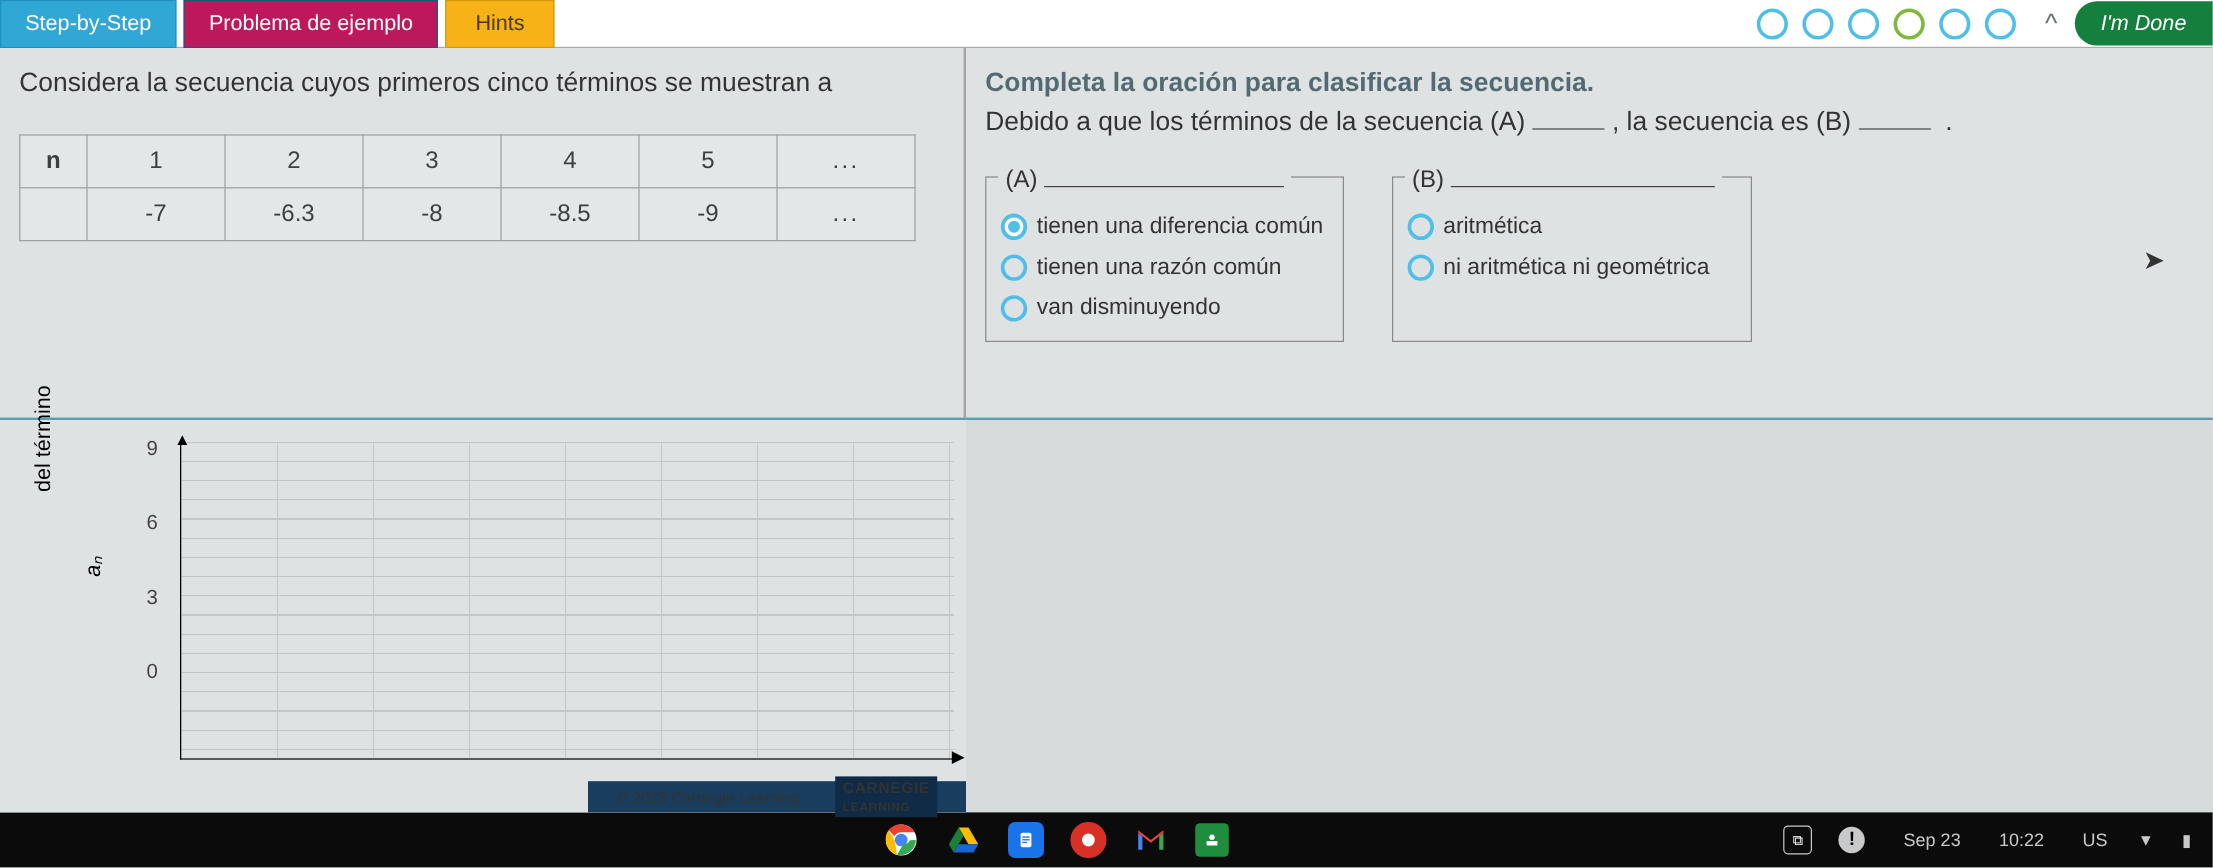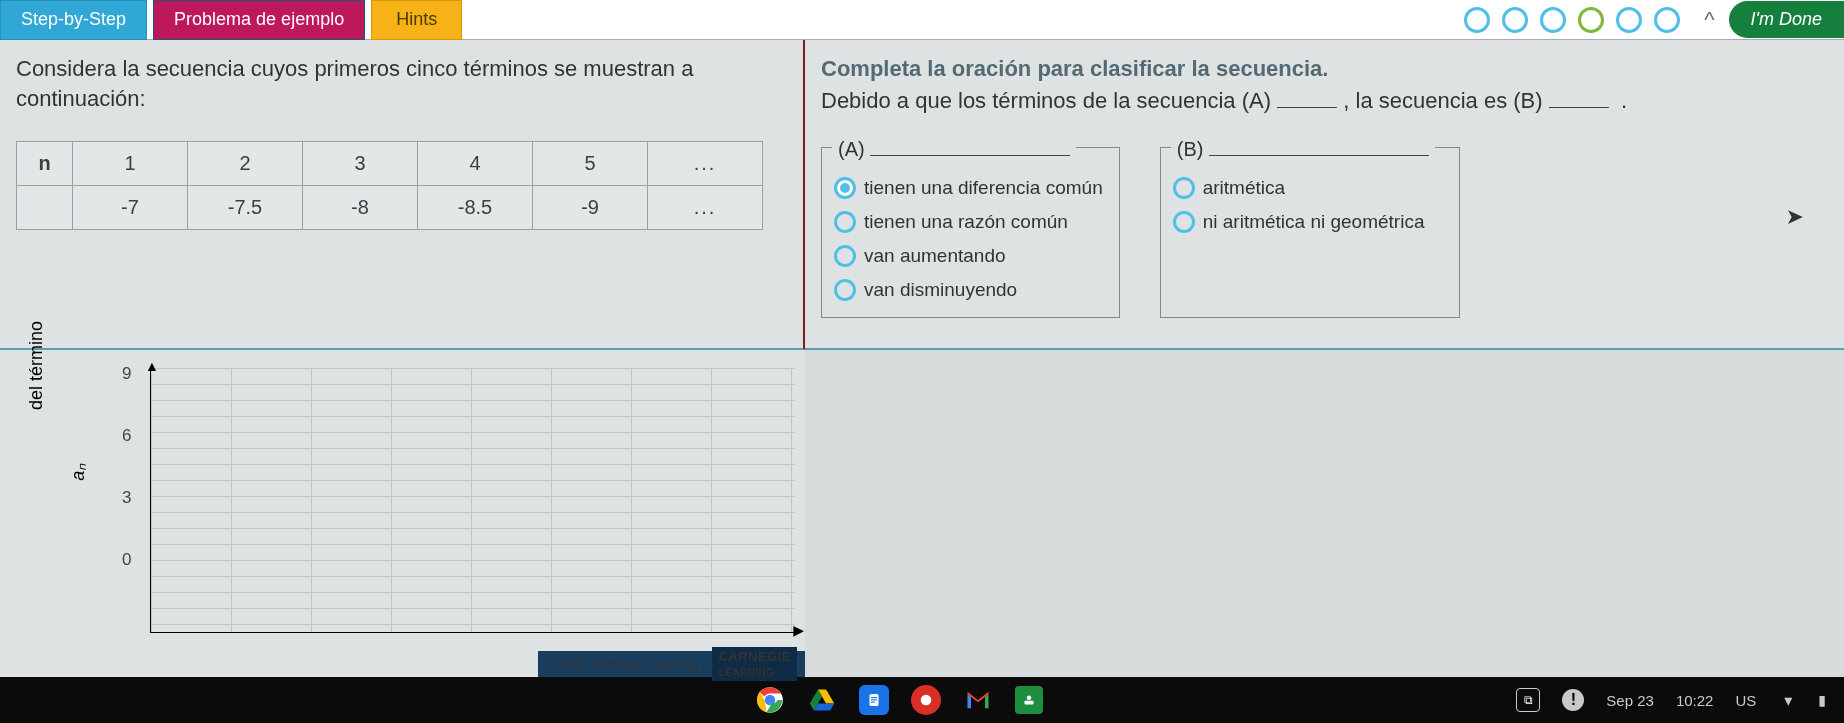--- a/index.html
+++ b/index.html
@@ -14,21 +14,21 @@
   .tab.hints { background: #f6b217; color: #4a3a00; margin-left: 6px; border: 1px solid #d9970c; padding: 0 24px; }
   .topbar-spacer { flex: 1; }
   .progress-dots { display: flex; gap: 12px; align-items: center; margin-right: 10px; }
   .dot { width: 26px; height: 26px; border-radius: 50%; border: 3px solid #4fbfe8; }
   .dot.green { border-color: #7fb83a; }
   .caret { font-size: 22px; color: #6a6f72; margin: 0 14px; cursor: pointer; }
   .done-btn { background: #15803d; color: #fff; border-radius: 20px 0 0 20px; padding: 8px 22px; font-size: 18px; font-style: italic; cursor: pointer; margin-right:0;}
   
   
   .quad-wrap { flex:1; display:grid; grid-template-columns: 805px 1fr; grid-template-rows: 310px 1fr; }
-  .pane { border-right: 2px solid #7f1d1d; border-bottom: 2px solid #5d9db4; padding: 14px 16px 10px 16px; background: #dfe2e3; position: relative; }
+  .pane { border-right: 2px solid #a3a3a3; border-bottom: 2px solid #5d9db4; padding: 14px 16px 10px 16px; background: #dfe2e3; position: relative; }
   .pane.right { border-right: none; }
   .pane.bottom { border-bottom: none; }
   .pane p, .pane span, .pane td, .pane th, .pane legend, .pane label { color:#333; }
   .prompt { font-size: 22px; line-height: 1.35; color:#3b3f41; }
   .prompt.bold { font-weight: 600; color:#546a73;}
   .blank { display:inline-block; border-bottom:1.5px solid #444; min-width:60px; height:1.1em; vertical-align:baseline;}
 
   
   table.seq { border-collapse: collapse; margin-top: 28px; }
   table.seq th, table.seq td { border:1px solid #9aa0a3; padding:10px 0; text-align:center; font-size:20px; color:#3c4043; background:#e4e7e8;}
@@ -56,31 +56,31 @@
   .ylabels { position:absolute; left:122px; top:14px; font-size:17px; text-align:right; color:#444;}
   .ylabels div { height:31px; }
   .axis-title-y { position:absolute; left:26px; top:60px; transform:rotate(-90deg); transform-origin:left top; font-size:18px;}
   .axis-an { position:absolute; left:68px; top:110px; transform:rotate(-90deg); font-size:18px; font-style:italic;}
   .chart-grid { position:absolute; left:150px; top:18px; right:10px; bottom:44px; background:
      repeating-linear-gradient(#c2c6c7 0 1px, transparent 1px 16px),
      repeating-linear-gradient(90deg,#c2c6c7 0 1px, transparent 1px 80px);
      border-left:1.5px solid #000; border-bottom:1.5px solid #000;}
   .chart-grid .xarrow { position:absolute; right:-9px; bottom:-6px; font-size:14px; color:#000;}
   .chart-grid .yarrow { position:absolute; left:-6px; top:-10px; font-size:14px; color:#000;}
-  .carnegie-strip { position:absolute; right:0; bottom:0; height:26px; background:#193d5f; color:#c9d7e2; font-size:13px; padding:4px 8px; display:flex; align-items:center; gap:14px;}
+  .carnegie-strip { position:absolute; right:0; bottom:0; height:26px; background:#193d5f; color:#c9d7e2; font-size:13px; padding:4px 24px; display:flex; align-items:center; gap:30px;}
   .carnegie-logo { background:#0f2b45; padding:2px 6px; font-weight:bold; letter-spacing:0.5px;}
 
   
   .problem-strip { position:absolute; left:0; bottom:-2px; height:24px; padding:4px 10px; font-size:12px; color:#cfe3ec; font-style:italic}
 
   
   .taskbar { height:46px; background:#0b0b0b; display:flex; align-items:center; padding:0 18px; gap:22px;}
   .taskbar .left-spacer{flex:1}
   .ticon { width:30px; height:30px; border-radius:50%; display:flex; align-items:center; justify-content:center; font-size:16px; color:#fff;}
-  .tdate { color:#c7c9cb; font-size:15px; }
+  .tdate { color:#c7c9cb; font-size:15px; margin-left:10px;}
   svg.tsvg { width:28px; height:28px;}
 </style>
 </head>
 <body>
 
 <div class="topbar">
   <div class="tab step">Step-by-Step</div>
   <div class="tab example">Problema de ejemplo</div>
   <div class="tab hints">Hints</div>
   <div class="topbar-spacer"></div>
@@ -93,36 +93,35 @@
     <span class="dot"></span>
   </div>
   <span class="caret">^</span>
   <div class="done-btn">I'm Done</div>
 </div>
 
 <div class="quad-wrap">
 
   <div class="pane">
     <p class="prompt">Considera la secuencia cuyos primeros cinco términos se muestran a</p>
-    <p class="prompt">continuación:</p>
     <table class="seq">
       <tbody>
           <tr>
         <th>n</th>
         <td>1</td>
         <td>2</td>
         <td>3</td>
         <td>4</td>
         <td>5</td>
         <td class="dots">...</td>
       </tr>
       <tr>
         <th></th>
         <td>-7</td>
-        <td>-7.5</td>
+        <td>-6.3</td>
         <td>-8</td>
         <td>-8.5</td>
         <td>-9</td>
         <td class="dots">...</td>
       </tr>
     </tbody>
       </table>
   </div>
 
   <div class="pane right">
@@ -137,24 +136,20 @@
     <div class="opt-row">
       <fieldset class="opts">
         <legend><span>(A)</span> <span class="blank" style="min-width:200px"></span></legend>
         <div class="opt">
             <span class="radio sel"></span>
             <span>tienen una diferencia común</span>
           </div>
         <div class="opt">
             <span class="radio"></span>
             <span>tienen una razón común</span>
-          </div>
-        <div class="opt">
-            <span class="radio"></span>
-            <span>van aumentando</span>
           </div>
         <div class="opt">
             <span class="radio"></span>
             <span>van disminuyendo</span>
           </div>
       </fieldset>
       <fieldset class="opts" style="min-width:300px">
         <legend><span>(B)</span> <span class="blank" style="min-width:220px"></span></legend>
         <div class="opt">
             <span class="radio"></span>

